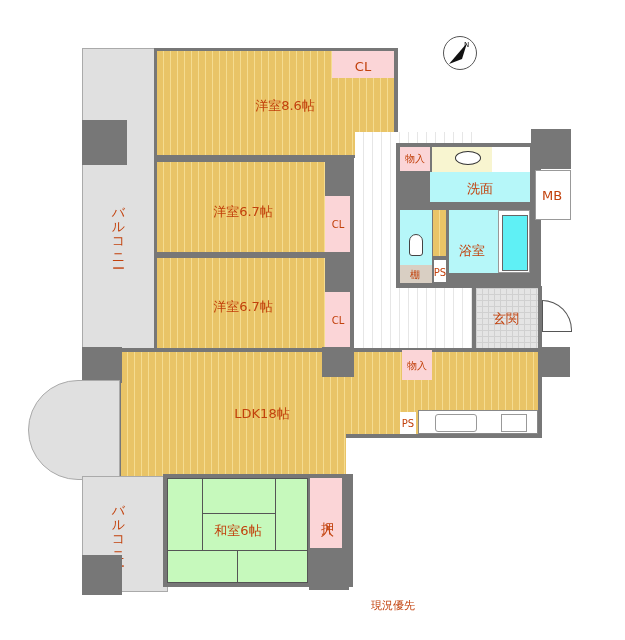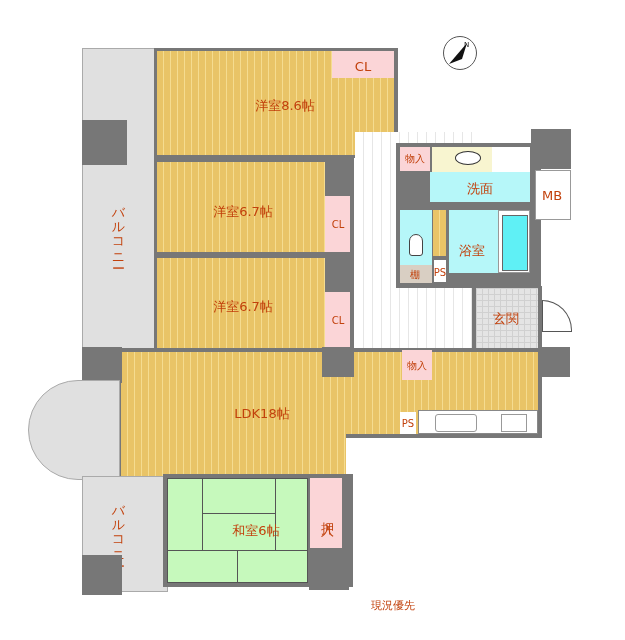--- a/index.html
+++ b/index.html
@@ -112,18 +112,18 @@
 
 <div class="abs wall" style="left:163px;top:474px;width:190px;height:113px;"></div>
 <div class="abs" style="left:167px;top:478px;width:141px;height:105px;background:#c6f9bc;">
   <div class="tatami abs" style="left:0;top:0;width:36px;height:73px;"></div>
   <div class="tatami abs" style="left:35px;top:0;width:74px;height:36px;"></div>
   <div class="tatami abs" style="left:35px;top:35px;width:74px;height:38px;"></div>
   <div class="tatami abs" style="left:108px;top:0;width:33px;height:73px;"></div>
   <div class="tatami abs" style="left:0;top:72px;width:71px;height:33px;"></div>
   <div class="tatami abs" style="left:70px;top:72px;width:71px;height:33px;"></div>
 </div>
-<div class="label" style="left:256px;top:531px;">和室6帖</div>
+<div class="label" style="left:238px;top:531px;">和室6帖</div>
 <div class="abs closet" style="left:310px;top:478px;width:32px;height:70px;"></div>
 <div class="label vert" style="left:327px;top:513px;">押入</div>
 <div class="abs pillar" style="left:309px;top:550px;width:40px;height:40px;"></div>
 
 <div class="label" style="left:393px;top:605px;font-size:11px;">現況優先</div>
 
 </body></html>

